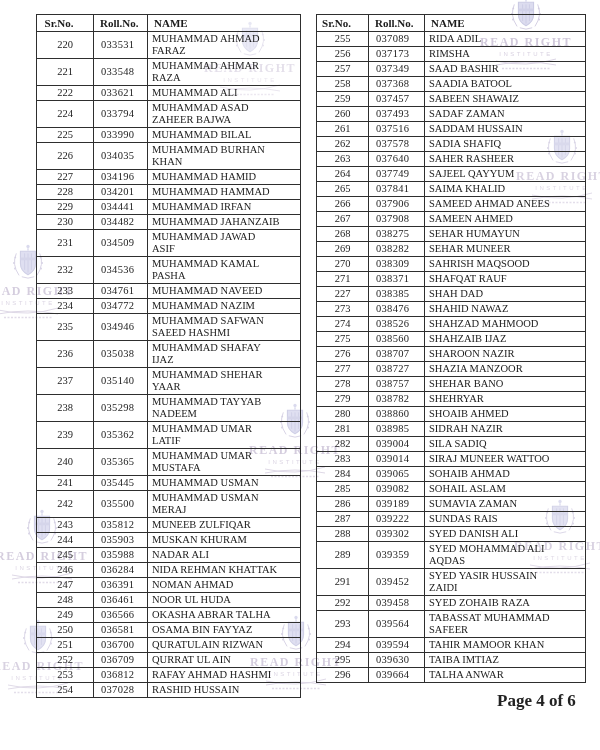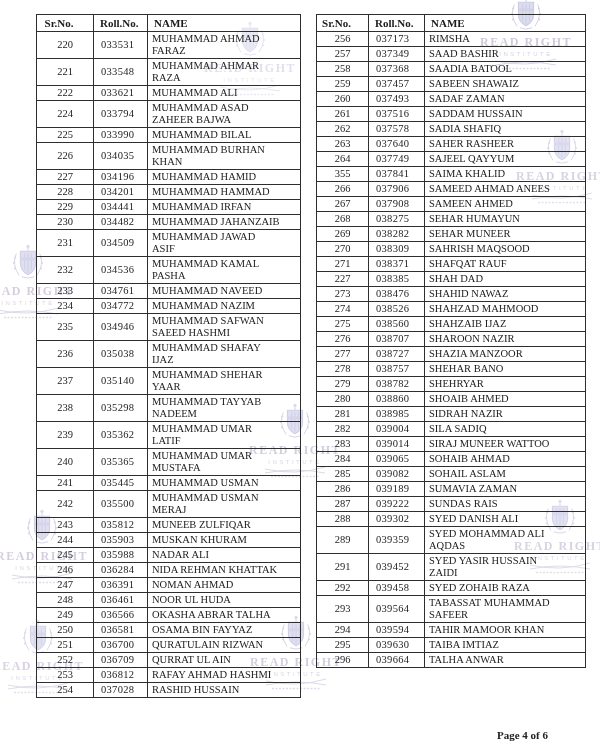--- a/index.html
+++ b/index.html
@@ -37,21 +37,21 @@
     display:block;font-family:"Liberation Serif",serif;font-size:12px;font-weight:bold;
     letter-spacing:1.5px;color:#b3a6c4;margin-top:1px;white-space:nowrap;
   }
   .wm-line2{
     display:block;font-size:6px;letter-spacing:2.5px;color:#bfb3cd;margin-top:1px;
     font-family:"Liberation Sans",sans-serif;white-space:nowrap;
   }
   .wm .swoosh{display:block;margin:0 auto;}
   
   .page-footer{
-    position:absolute;left:497px;top:729px;font-size:11px;font-weight:bold;
+    position:absolute;left:497px;top:691px;font-size:17px;font-weight:bold;
     color:#222;z-index:3;font-family:"Liberation Serif",serif;
   }
 </style>
 </head>
 <body>
 
 <div class="page">
 
   <div class="wm-layer">
       <div class="wm" style="left: 478px; top: -6px; opacity: 0.6;">
@@ -507,20 +507,25 @@
       </colgroup>
     <thead>
         <tr>
           <th>Sr.No.</th>
           <th>Roll.No.</th>
           <th>NAME</th>
         </tr>
       </thead>
     <tbody>
         <tr>
+          <td class="sr">255</td>
+          <td class="roll">037089</td>
+          <td class="name">RIDA ADIL</td>
+        </tr>
+        <tr>
           <td class="sr">256</td>
           <td class="roll">037173</td>
           <td class="name">RIMSHA</td>
         </tr>
         <tr>
           <td class="sr">257</td>
           <td class="roll">037349</td>
           <td class="name">SAAD BASHIR</td>
         </tr>
         <tr>
@@ -552,21 +557,21 @@
           <td class="sr">263</td>
           <td class="roll">037640</td>
           <td class="name">SAHER RASHEER</td>
         </tr>
         <tr>
           <td class="sr">264</td>
           <td class="roll">037749</td>
           <td class="name">SAJEEL QAYYUM</td>
         </tr>
         <tr>
-          <td class="sr">355</td>
+          <td class="sr">265</td>
           <td class="roll">037841</td>
           <td class="name">SAIMA KHALID</td>
         </tr>
         <tr>
           <td class="sr">266</td>
           <td class="roll">037906</td>
           <td class="name">SAMEED AHMAD ANEES</td>
         </tr>
         <tr>
           <td class="sr">267</td>

